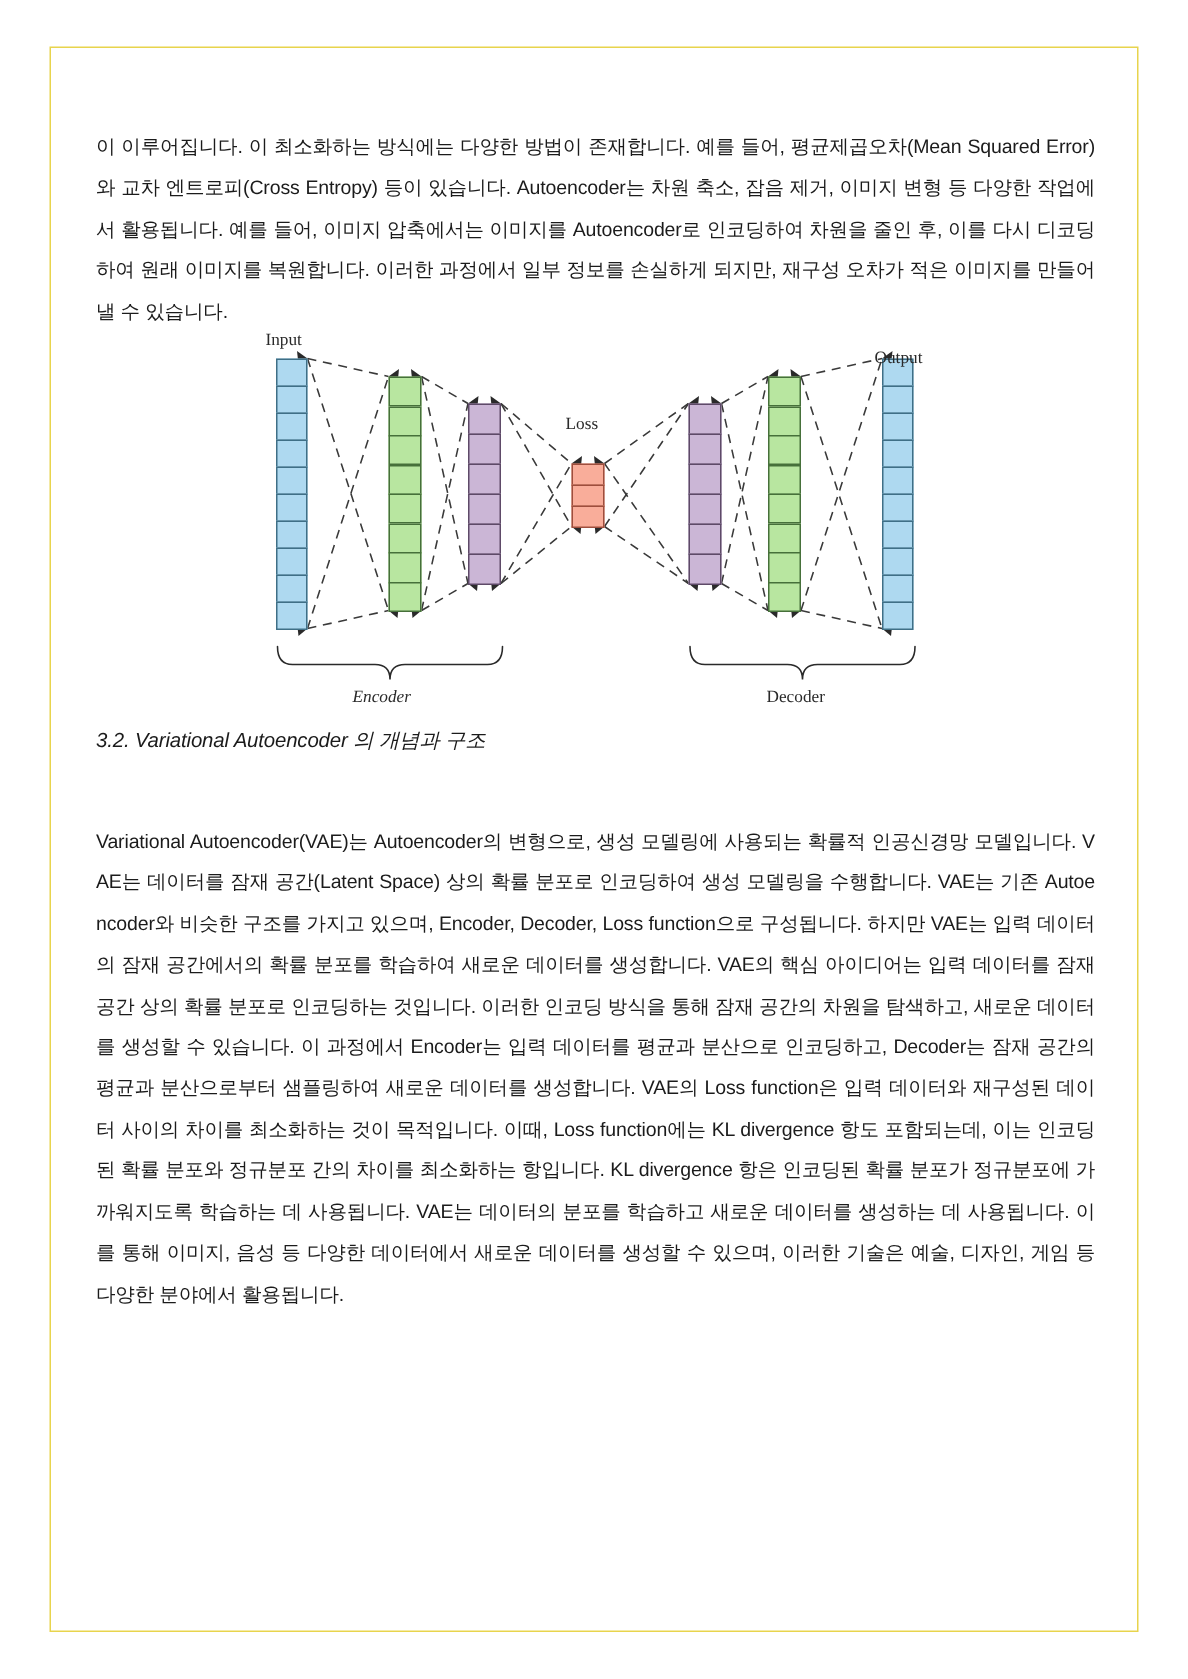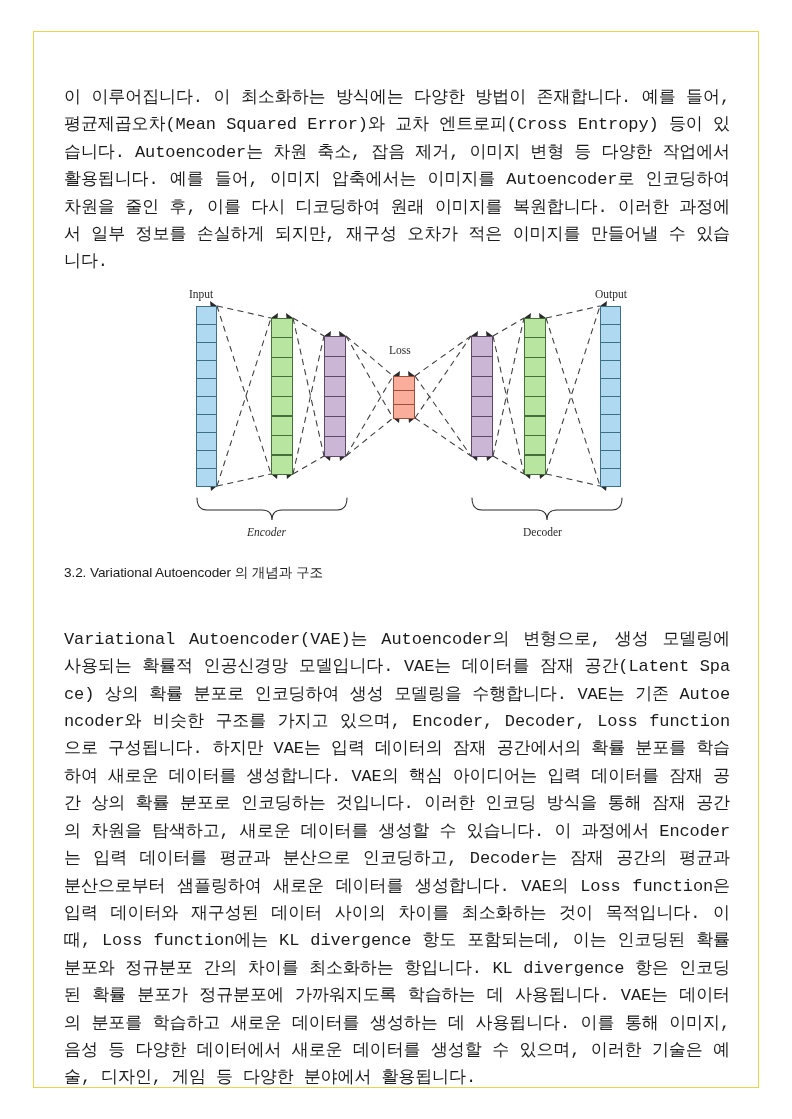--- a/index.html
+++ b/index.html
@@ -21,47 +21,47 @@
     border: 1.5px solid #E8D44D;
   }
   #content {
     position: absolute;
     left: 30px; top: 52px;
     width: 666px;
   }
 
   
   .para {
-    font-size: 17px;
+    font-size: 13px;
     line-height: 27.4px;
     color: #1b1b1b;
     text-align: justify;
     text-justify: inter-character;
     word-break: break-all;
     letter-spacing: -0.1px;
     margin: 0;
-    font-family: Liberation Mono, monospace;
   }
 
   
   .heading {
     font-size: 13.6px;
     line-height: 22px;
     color: #1b1b1b;
     margin: 0;
     font-weight: normal;
     letter-spacing: -0.1px;
+    font-style: italic;
   }
 
   
   .figure {
     position: relative;
     width: 666px;
     height: 262px;
-    margin: 12px;
+    margin: 0;
   }
   .fig-label {
     position: absolute;
     font-family: "Liberation Serif", serif;
     font-size: 11.5px;
     color: #2a2a2a;
     white-space: nowrap;
   }
   .col {
     position: absolute;
@@ -227,21 +227,21 @@
           <div class="cell"></div>
         <div class="cell"></div>
           <div class="cell"></div>
         <div class="cell"></div>
           <div class="cell"></div>
         <div class="cell"></div>
           <div class="cell"></div>
       </div>
 
       <span class="fig-label" style="left:113px; top:0px;">Input</span>
-      <span class="fig-label" style="left:519px; top:0px;">Output</span>
+      <span class="fig-label" style="left:519px; top:12px;">Output</span>
       <span class="fig-label" style="left:313px; top:56px;">Loss</span>
       <span class="fig-label" style="left:171px; top:238px;font-style:italic;">Encoder</span>
       <span class="fig-label" style="left:447px; top:238px;text-align:center;">Decoder</span>
     </div>
 
     <h2 class="heading">3.2. Variational Autoencoder 의 개념과 구조</h2>
 
     <div style="height:42px;"></div>
 
     <p class="para">Variational Autoencoder(VAE)는 Autoencoder의 변형으로, 생성 모델링에 사용되는 확률적 인공신경망 모델입니다. VAE는 데이터를 잠재 공간(Latent Space) 상의 확률 분포로 인코딩하여 생성 모델링을 수행합니다. VAE는 기존 Autoencoder와 비슷한 구조를 가지고 있으며, Encoder, Decoder, Loss function으로 구성됩니다. 하지만 VAE는 입력 데이터의 잠재 공간에서의 확률 분포를 학습하여 새로운 데이터를 생성합니다. VAE의 핵심 아이디어는 입력 데이터를 잠재 공간 상의 확률 분포로 인코딩하는 것입니다. 이러한 인코딩 방식을 통해 잠재 공간의 차원을 탐색하고, 새로운 데이터를 생성할 수 있습니다. 이 과정에서 Encoder는 입력 데이터를 평균과 분산으로 인코딩하고, Decoder는 잠재 공간의 평균과 분산으로부터 샘플링하여 새로운 데이터를 생성합니다. VAE의 Loss function은 입력 데이터와 재구성된 데이터 사이의 차이를 최소화하는 것이 목적입니다. 이때, Loss function에는 KL divergence 항도 포함되는데, 이는 인코딩된 확률 분포와 정규분포 간의 차이를 최소화하는 항입니다. KL divergence 항은 인코딩된 확률 분포가 정규분포에 가까워지도록 학습하는 데 사용됩니다. VAE는 데이터의 분포를 학습하고 새로운 데이터를 생성하는 데 사용됩니다. 이를 통해 이미지, 음성 등 다양한 데이터에서 새로운 데이터를 생성할 수 있으며, 이러한 기술은 예술, 디자인, 게임 등 다양한 분야에서 활용됩니다.</p>

